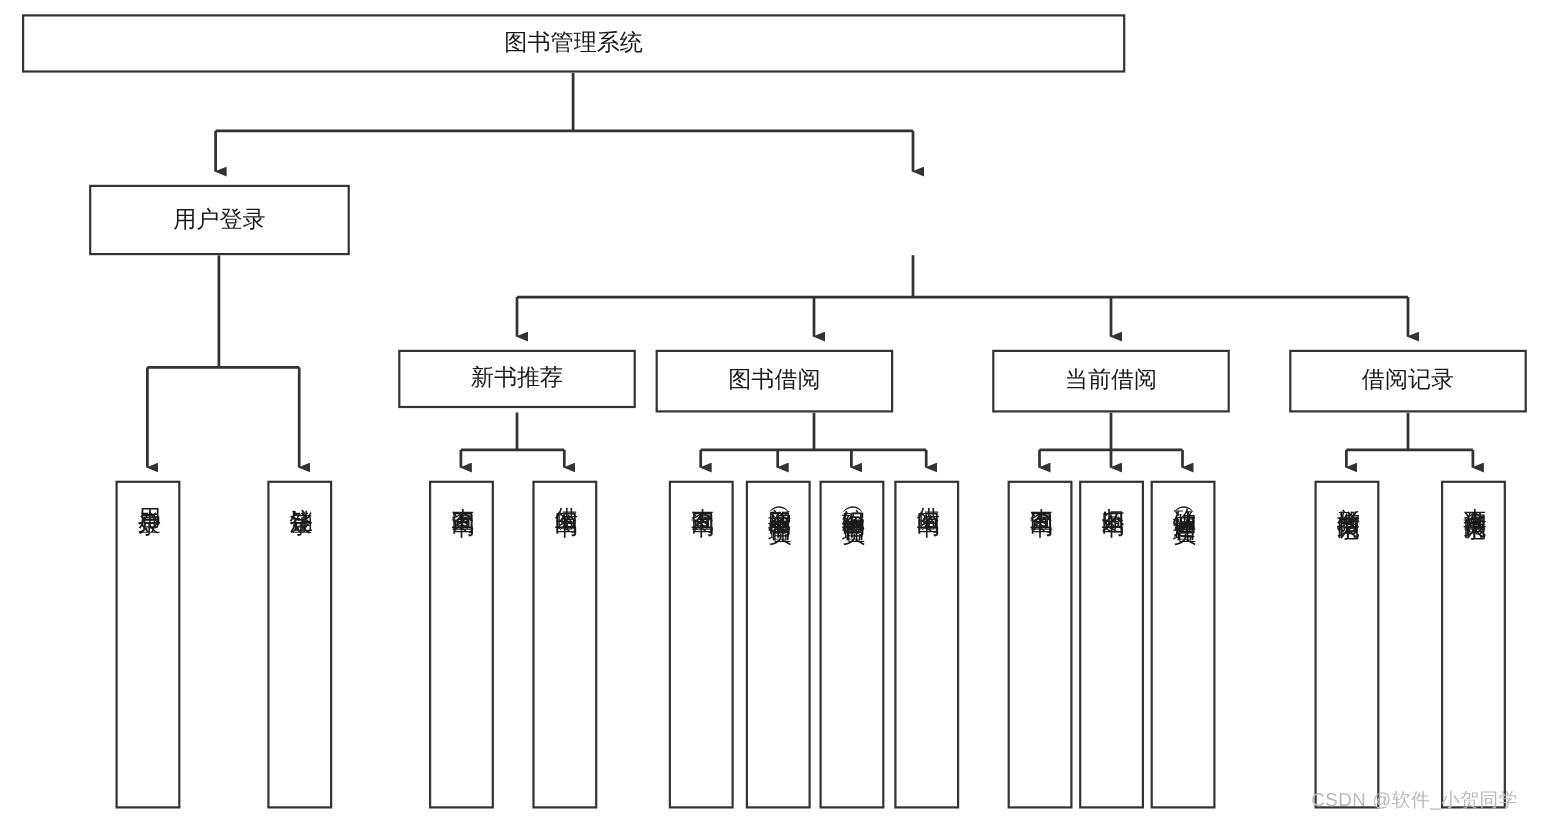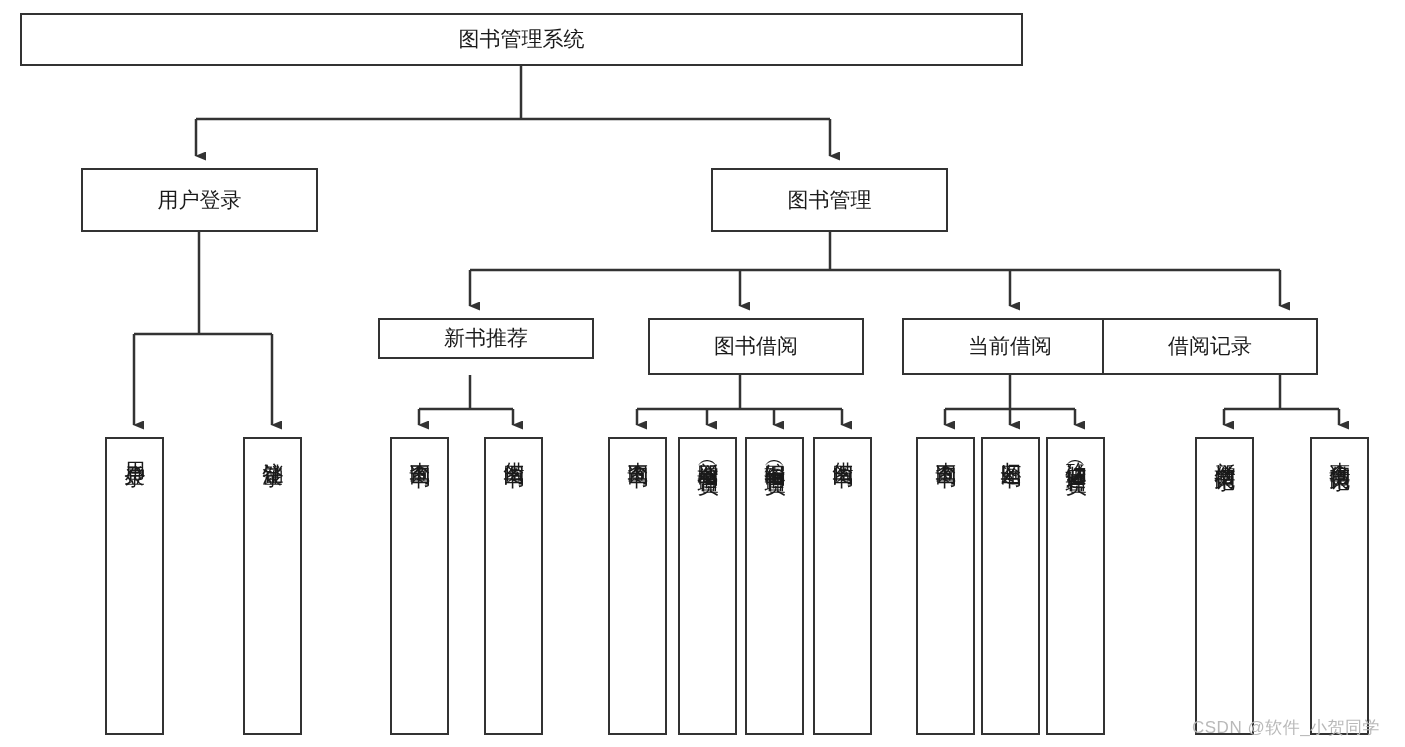--- a/index.html
+++ b/index.html
@@ -121,34 +121,31 @@
     </g>
   </svg>
 
   <div class="node h" style="left:20px; top:13px; width:1003px; height:53px;">
     <span class="label">图书管理系统</span>
   </div>
 
   <div class="node h" style="left:81px; top:168px; width:237px; height:64px;">
     <span class="label">用户登录</span>
   </div>
-  <div class="node h" style="left:711px; top:168px; width:237px; height:64px;">
-    <span class="label">图书管理</span>
-  </div>
 
-  <div class="node h" style="left:378px; top:318px; width:216px; height:41px;">
+  <div class="node h" style="left:362px; top:318px; width:216px; height:53px;">
     <span class="label">新书推荐</span>
   </div>
-  <div class="node h" style="left:648px; top:318px; width:216px; height:57px;">
+  <div class="node h" style="left:596px; top:318px; width:216px; height:57px;">
     <span class="label">图书借阅</span>
   </div>
   <div class="node h" style="left:902px; top:318px; width:216px; height:57px;align-items:center;">
     <span class="label">当前借阅</span>
   </div>
-  <div class="node h" style="left:1102px; top:318px; width:216px; height:57px;">
+  <div class="node h" style="left:1172px; top:318px; width:216px; height:57px;">
     <span class="label">借阅记录</span>
   </div>
 
   <div class="node v" style="left:105px; top:437px; width:59px; height:298px;">
     <span class="label">用户登录</span>
   </div>
   <div class="node v" style="left:243px; top:437px; width:59px; height:298px;">
     <span class="label">注销登录</span>
   </div>
 

